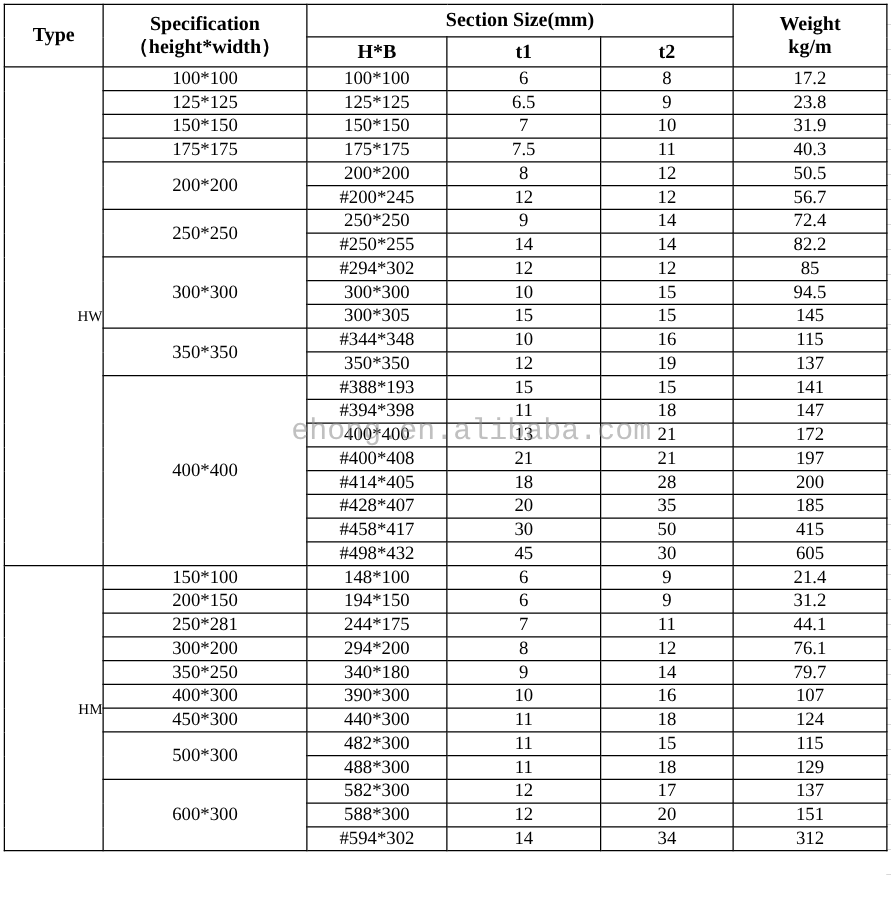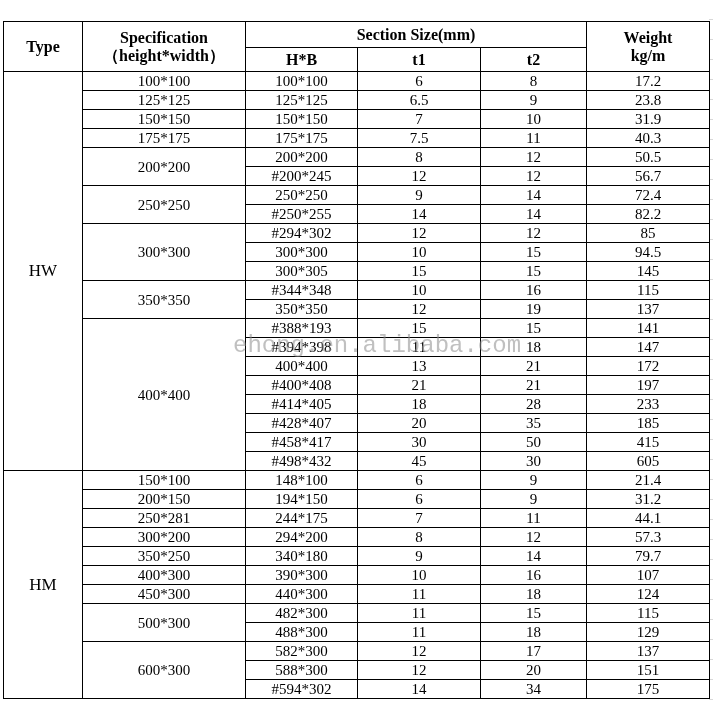--- a/index.html
+++ b/index.html
@@ -1,23 +1,23 @@
 <!DOCTYPE html>
 <html><head>
 <meta charset="utf-8">
 <style>
   html, body { margin: 0; padding: 0; background: #ffffff; }
   body { width: 713px; height: 718px; position: relative; overflow: hidden; font-family: "Liberation Serif", serif; color: #000; }
   .gridbg { position: absolute; right: 0; top: 0; width: 4px; height: 718px; background: repeating-linear-gradient(to bottom, #fff 0, #fff 19px, #d8d8d8 19px, #d8d8d8 20px); }
-  table { position: absolute; left: 3px; top: 21px; border-collapse: collapse; table-layout: fixed; }
+  table { position: absolute; left: 3px; top: 3px; border-collapse: collapse; table-layout: fixed; }
   td, th { border: 1.5px solid #000; text-align: center; vertical-align: middle; padding: 0; font-size: 15px; line-height: 18px; height: 18px; white-space: nowrap; }
   th { font-weight: bold; font-size: 16px; }
   .hdr1 th { height: 25px; }
   .hdr2 th { height: 23px; }
-  .type-cell { font-size: 17px; }
+  .type-cell { font-size: 12px; text-align: right; }
   .watermark { position: absolute; left: 233px; top: 332px; font-family: Liberation Mono, monospace; font-size: 24px; color: rgba(140,140,140,0.55); pointer-events: none; letter-spacing: 0px; }
 </style>
 </head>
 <body>
 
 <div class="gridbg"></div>
 
 <table>
   <colgroup>
     <col style="width:79px">
@@ -156,21 +156,21 @@
       <tr>
         <td>#400*408</td>
         <td>21</td>
         <td>21</td>
         <td>197</td>
       </tr>
       <tr>
         <td>#414*405</td>
         <td>18</td>
         <td>28</td>
-        <td>233</td>
+        <td>200</td>
       </tr>
       <tr>
         <td>#428*407</td>
         <td>20</td>
         <td>35</td>
         <td>185</td>
       </tr>
       <tr>
         <td>#458*417</td>
         <td>30</td>
@@ -203,21 +203,21 @@
         <td>244*175</td>
         <td>7</td>
         <td>11</td>
         <td>44.1</td>
       </tr>
       <tr>
         <td rowspan="1">300*200</td>
         <td>294*200</td>
         <td>8</td>
         <td>12</td>
-        <td>57.3</td>
+        <td>76.1</td>
       </tr>
       <tr>
         <td rowspan="1">350*250</td>
         <td>340*180</td>
         <td>9</td>
         <td>14</td>
         <td>79.7</td>
       </tr>
       <tr>
         <td rowspan="1">400*300</td>
@@ -256,18 +256,18 @@
       <tr>
         <td>588*300</td>
         <td>12</td>
         <td>20</td>
         <td>151</td>
       </tr>
       <tr>
         <td>#594*302</td>
         <td>14</td>
         <td>34</td>
-        <td>175</td>
+        <td>312</td>
       </tr>
     </tbody>
 </table>
 
 <div class="watermark">ehong.en.alibaba.com</div>
 
 </body></html>

